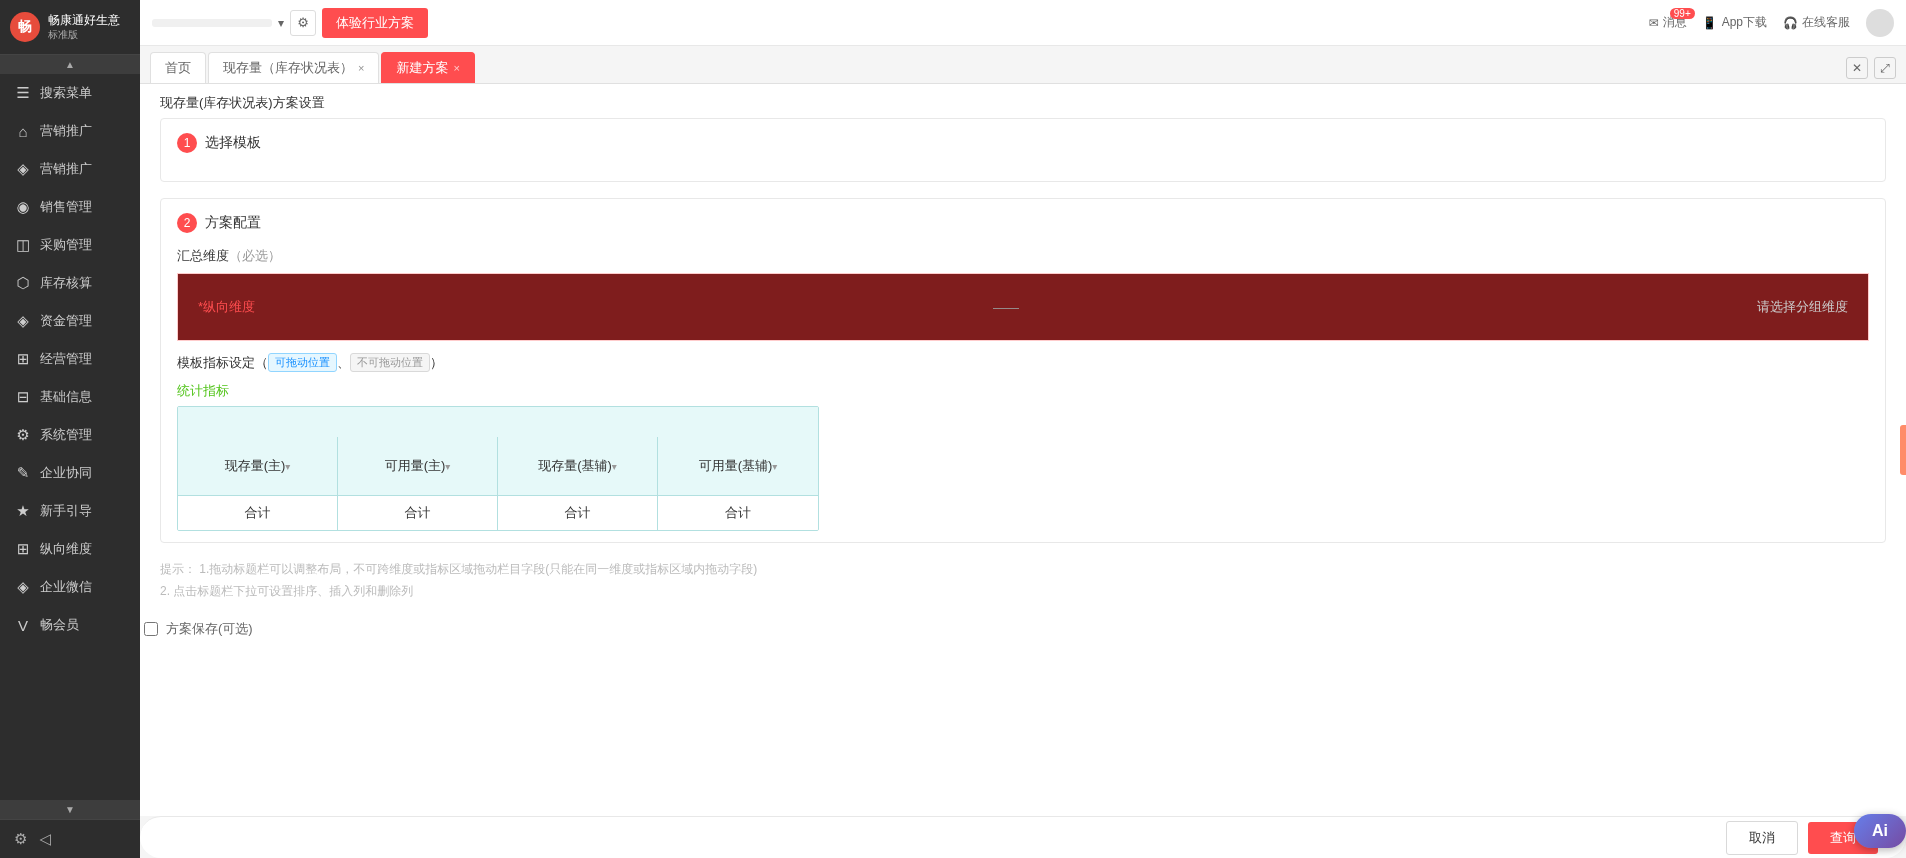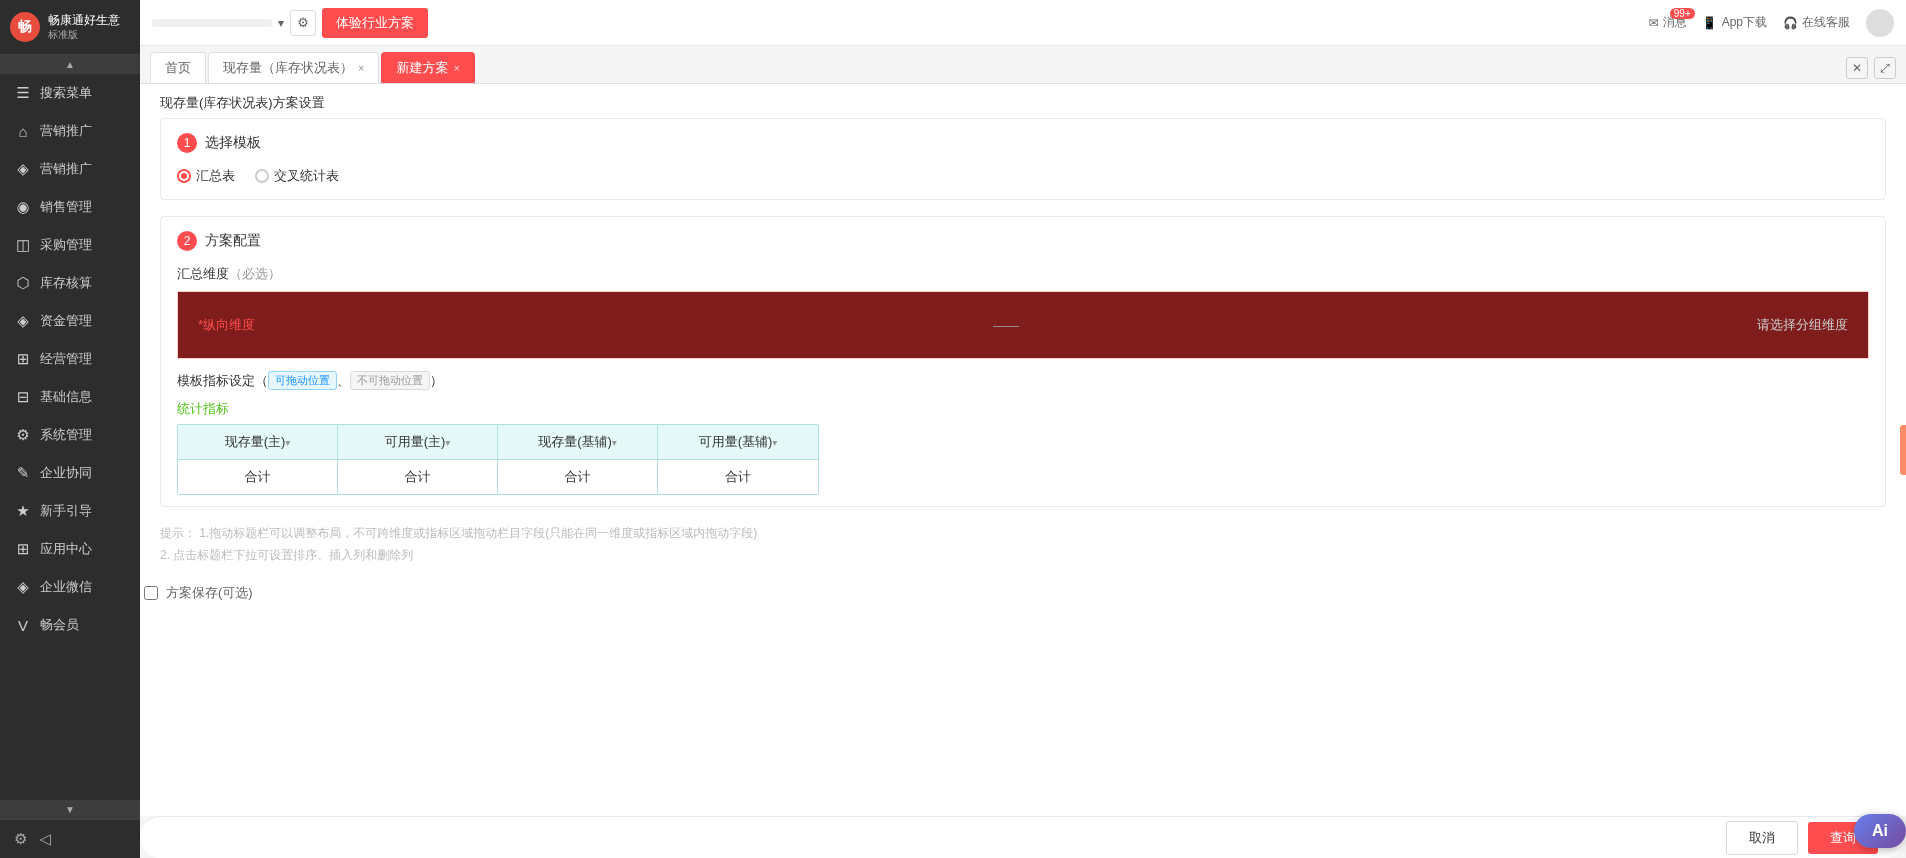--- a/index.html
+++ b/index.html
@@ -267,25 +267,26 @@
       border-radius: 2px;
       overflow: hidden;
       display: inline-block;
     }
     .stat-header-row {
       display: flex;
       background: #e6f9f9;
     }
     .stat-header-cell {
       display: flex; align-items: center; justify-content: center;
-      padding: 8px 16px;
+      padding: 20px 16px;
       border-right: 1px solid #b2e0e0;
       font-size: 13px;
       color: #333;
       min-width: 160px;
+      margin-top: 30px;
     }
     .stat-header-cell:last-child { border-right: none; }
     .stat-data-row {
       display: flex;
       border-top: 1px solid #b2e0e0;
       background: #fff;
     }
     .stat-data-cell {
       min-width: 160px;
       padding: 8px 16px;
@@ -432,21 +433,21 @@
     <div class="sidebar-item">
       <span class="icon">✎</span>
       <span>企业协同</span>
     </div>
     <div class="sidebar-item">
       <span class="icon">★</span>
       <span>新手引导</span>
     </div>
     <div class="sidebar-item">
       <span class="icon">⊞</span>
-      <span>应用中心</span>
+      <span>纵向维度</span>
     </div>
     <div class="sidebar-item">
       <span class="icon">◈</span>
       <span>企业微信</span>
     </div>
     <div class="sidebar-item">
       <span class="icon">V</span>
       <span>畅会员</span>
     </div>
   </div>
@@ -503,32 +504,20 @@
   </div>
 
   <div class="content">
 
     <div class="page-title">现存量(库存状况表)方案设置</div>
 
     <div class="section">
       <div class="section-title">
         <div class="step-badge">1</div>
         <span class="section-title-text">选择模板</span>
-      </div>
-      <div class="radio-group">
-        <div class="radio-item">
-          <div class="radio-circle checked">
-            <div class="radio-dot"></div>
-          </div>
-          <span class="radio-label">汇总表</span>
-        </div>
-        <div class="radio-item">
-          <div class="radio-circle"></div>
-          <span class="radio-label">交叉统计表</span>
-        </div>
       </div>
     </div>
 
     <div class="section" style="padding-bottom: 8px;">
       <div class="section-title">
         <div class="step-badge">2</div>
         <span class="section-title-text">方案配置</span>
       </div>
 
       <div style="margin-bottom: 8px;">

